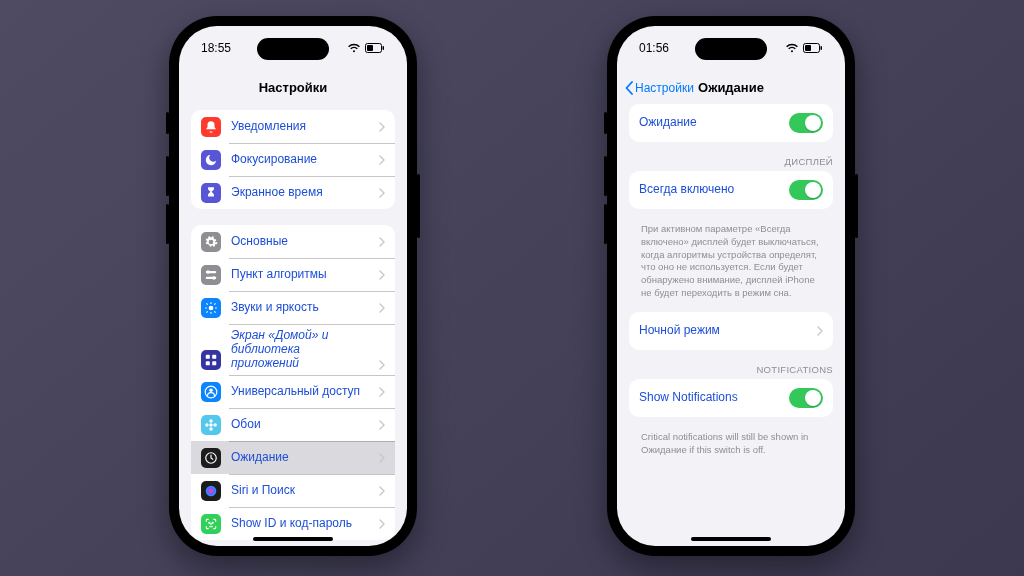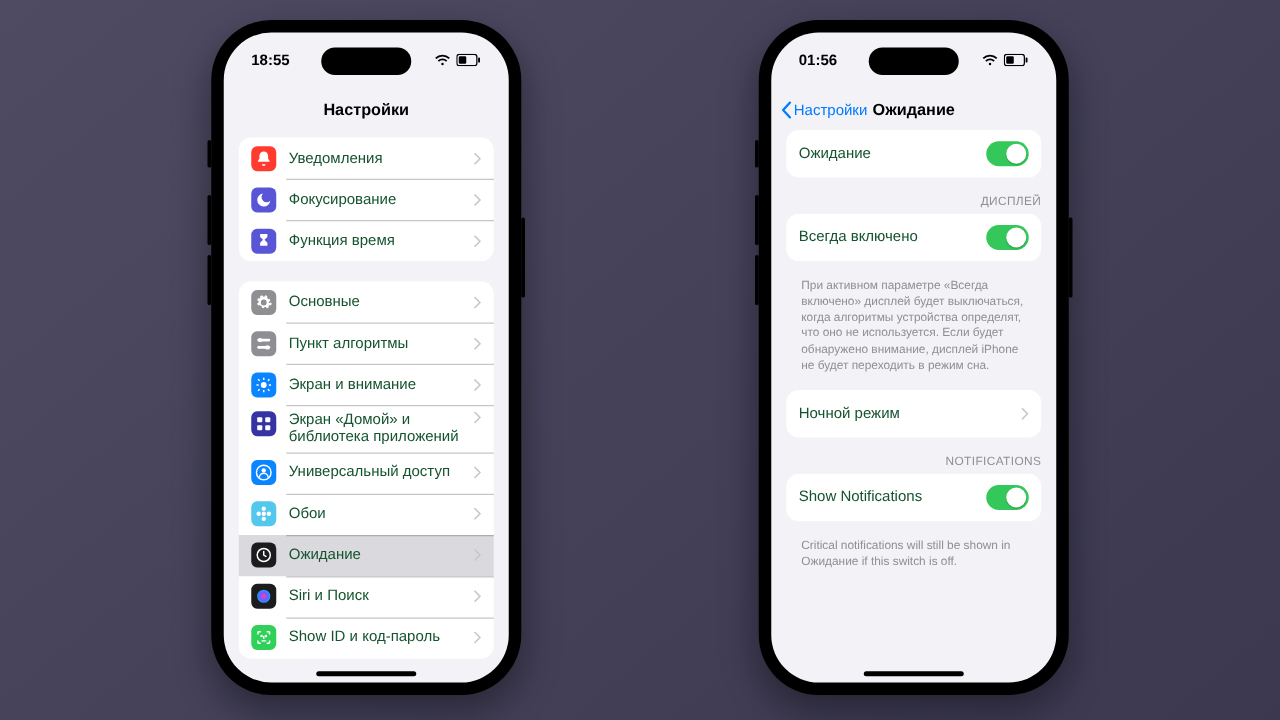--- a/index.html
+++ b/index.html
@@ -68,21 +68,21 @@
 
   
   .status {
     position: relative;
     height: 44px;
     display: flex;
     align-items: center;
     justify-content: space-between;
     padding: 0 22px;
     font-size: 12px;
-    font-weight: 700;
+    font-weight: 400;
     z-index: 10;
     color:#000;
   }
   .status .right { display:flex; align-items:center; gap:4px; }
   .wifi, .batt { display:inline-block; }
   .wifi svg, .batt svg { display:block; }
 
   
   .nav {
     height: 36px;
@@ -142,30 +142,31 @@
     border-radius:5px;
     flex:none;
     display:flex; align-items:center; justify-content:center;
     color:#fff; font-size:11px; font-weight:700;
   }
   .appicon svg { width:14px; height:14px; display:block; }
 
   .label {
     flex:1;
     font-size:12px;
-    color:#14532d;
+    color:#1d4ed8;
     line-height:1.15;
   }
   .row-multiline {
     display:flex;
-    align-items:flex-start;
+    align-items:flex-end;
     padding:5px 10px;
     gap:10px;
     position:relative;
     min-height:var(--ios-row);
+    font-style:italic;
   }
   .row-multiline .label { font-size:12px; }
 
   .chev {
     flex:none;
     color:#c7c7cc;
   }
   .chev svg { display:block; width:6px; height:10px; }
 
   
@@ -271,21 +272,21 @@
                 <path d="M1 1l4 4-4 4" stroke="currentColor" stroke-width="1.4" fill="none" stroke-linecap="round" stroke-linejoin="round"></path>
               </svg>
             </span>
           </div>
           <div class="row">
             <div class="appicon" style="background: rgb(88, 86, 214);">
               <svg viewBox="0 0 24 24" fill="currentColor">
                 <path d="M7 2h10v4l-4 4 4 4v4H7v-4l4-4-4-4V2z"></path>
               </svg>
             </div>
-            <div class="label">Функция время</div>
+            <div class="label">Экранное время</div>
             <span class="chev">
               <svg viewBox="0 0 6 10">
                 <path d="M1 1l4 4-4 4" stroke="currentColor" stroke-width="1.4" fill="none" stroke-linecap="round" stroke-linejoin="round"></path>
               </svg>
             </span>
           </div>
         </div>
         <div class="group">
           <div class="row">
             <div class="appicon" style="background: rgb(142, 142, 147);">
@@ -318,21 +319,21 @@
           </div>
           <div class="row">
             <div class="appicon" style="background: rgb(10, 132, 255);">
               <svg viewBox="0 0 24 24" fill="currentColor">
                 <circle cx="12" cy="12" r="4"></circle>
                 <g stroke="currentColor" stroke-width="2">
                   <path d="M12 2v3M12 19v3M2 12h3M19 12h3M4.2 4.2l2.1 2.1M17.7 17.7l2.1 2.1M4.2 19.8l2.1-2.1M17.7 6.3l2.1-2.1"></path>
                 </g>
               </svg>
             </div>
-            <div class="label">Экран и внимание</div>
+            <div class="label">Звуки и яркость</div>
             <span class="chev">
               <svg viewBox="0 0 6 10">
                 <path d="M1 1l4 4-4 4" stroke="currentColor" stroke-width="1.4" fill="none" stroke-linecap="round" stroke-linejoin="round"></path>
               </svg>
             </span>
           </div>
           <div class="row-multiline">
             <div class="appicon" style="background: rgb(54, 52, 163);">
               <svg viewBox="0 0 24 24" fill="currentColor">
                 <rect x="3" y="3" width="7" height="7" rx="1.5"></rect>

